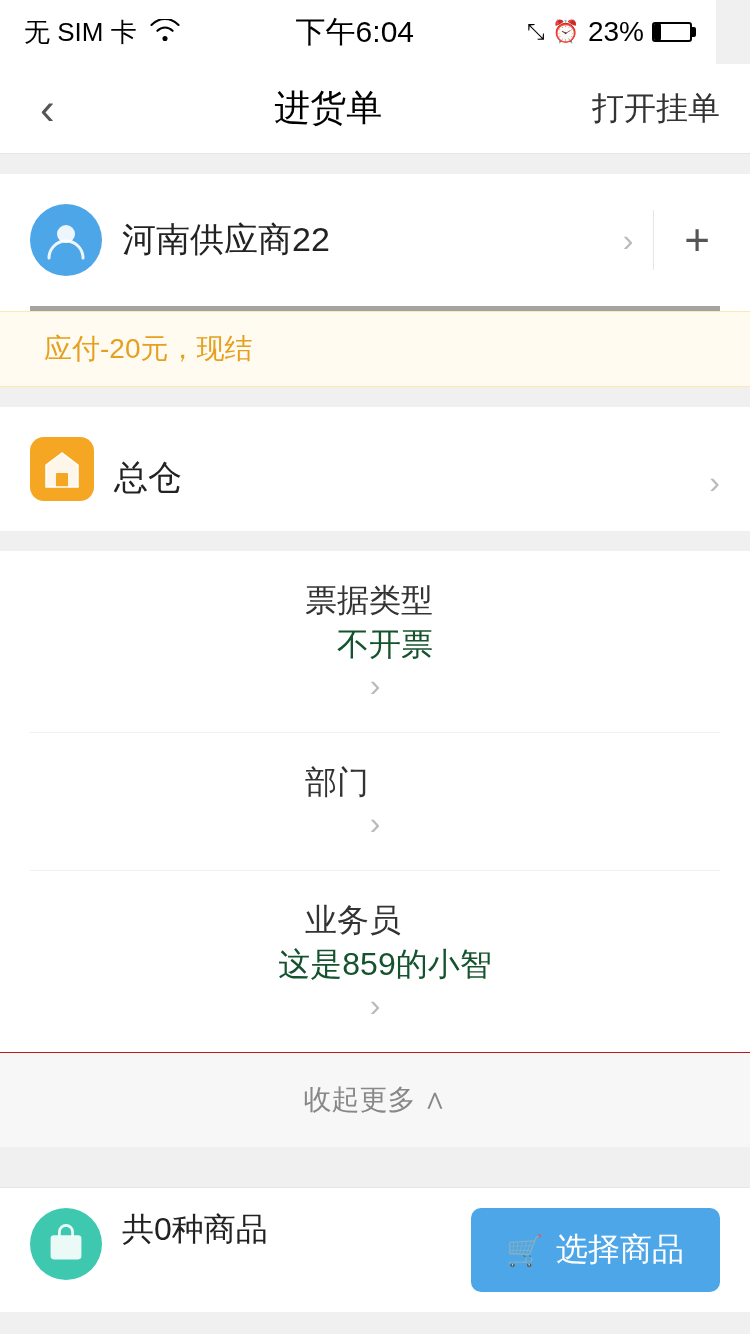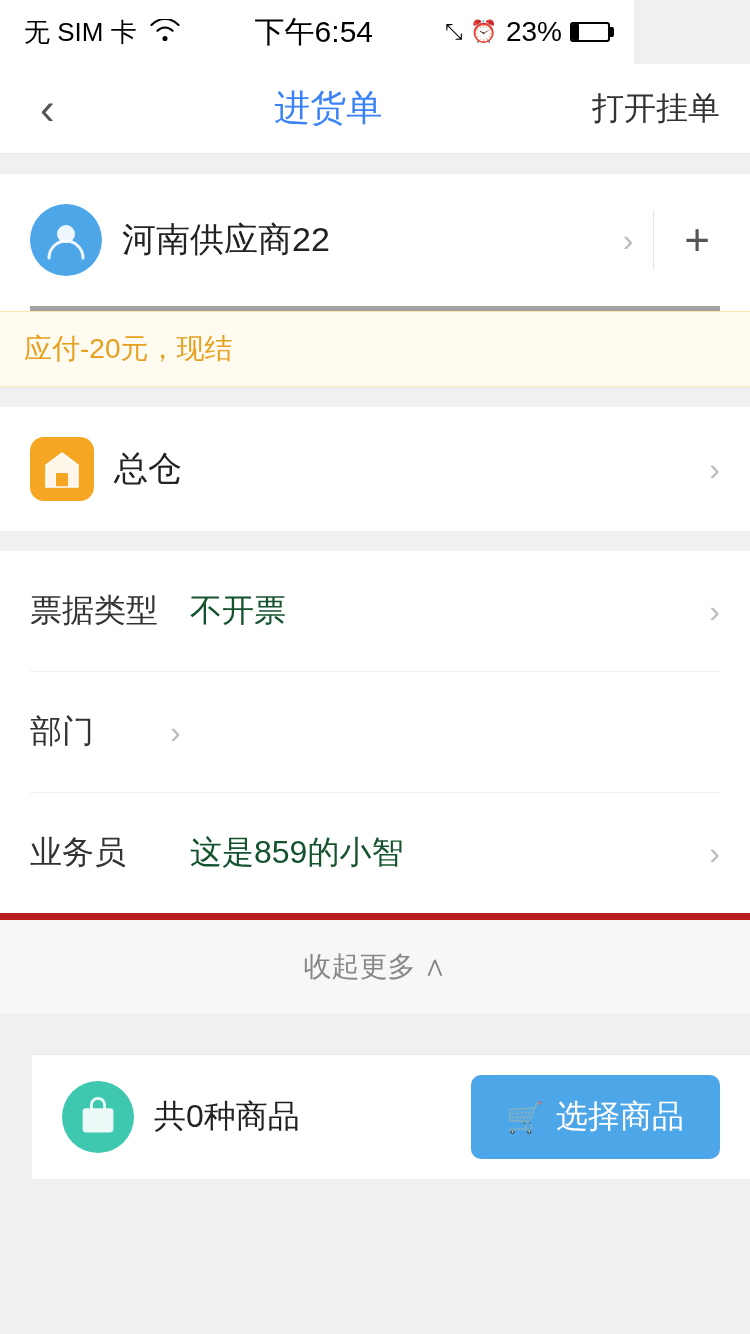--- a/index.html
+++ b/index.html
@@ -7,21 +7,21 @@
     body {
       width: 750px;
       min-height: 1334px;
       font-family: -apple-system, "PingFang SC", "Helvetica Neue", sans-serif;
       background: #f0f0f0;
       font-size: 30px;
     }
 
     
     .status-bar {
-      width: 634px;
+      width: 716px;
       height: 64px;
       background: #fff;
       display: flex;
       align-items: center;
       justify-content: space-between;
       padding: 0 24px;
       font-size: 26px;
       color: #000;
     }
     .status-left {
@@ -51,21 +51,21 @@
     }
     .nav-back {
       font-size: 36px;
       color: #333;
       cursor: pointer;
       padding: 10px;
     }
     .nav-title {
       font-size: 36px;
       font-weight: 500;
-      color: #3b82f6;
+      color: #000000;
     }
     .nav-action {
       font-size: 32px;
       color: #333;
       cursor: pointer;
     }
 
     
     .section-gap {
       height: 20px;
@@ -116,31 +116,31 @@
     .add-btn {
       font-size: 44px;
       color: #555;
       cursor: pointer;
       padding: 0 10px;
     }
 
     
     .notice-banner {
       background: #fffbf0;
-      padding: 18px 24px;
+      padding: 18px 44px;
       font-size: 28px;
       color: #e6a020;
       border-top: 1px solid #fde8b0;
       border-bottom: 1px solid #fde8b0;
     }
 
     
     .warehouse-row {
       display: flex;
-      align-items: center;
+      align-items: flex-end;
       padding: 30px 0;
       background: #fff;
     }
     .warehouse-icon-wrap {
       width: 64px;
       height: 64px;
       border-radius: 14px;
       background: #f5a623;
       display: flex;
       align-items: center;
@@ -152,23 +152,24 @@
     .warehouse-name {
       flex: 1;
       font-size: 34px;
       color: #222;
     }
 
     
     .form-row {
       display: flex;
       align-items: center;
-      padding: 38px 0;
+      padding: 28px 0;
       border-top: 1px solid #f0f0f0;
       background: #fff;
+      flex-direction: column;
     }
     .form-label {
       font-size: 32px;
       color: #333;
       width: 140px;
       flex-shrink: 0;
     }
     .form-value {
       flex: 1;
       font-size: 32px;
@@ -180,32 +181,30 @@
     }
 
     
     .collapse-row {
       background: #f7f7f7;
       text-align: center;
       padding: 28px 0;
       font-size: 28px;
       color: #888;
       cursor: pointer;
-      border-top: 7px solid #b91c1c;
+      border-top: 1px solid #b91c1c;
     }
 
     
     .bottom-bar {
       background: #fff;
       display: flex;
-      align-items: center;
       padding: 20px 30px;
       margin-top: 20px;
       border-top: 1px solid #e5e5e5;
-      margin-left: 32px;
     }
     .product-icon-wrap {
       width: 72px;
       height: 72px;
       border-radius: 50%;
       background: #3ec8b0;
       display: flex;
       align-items: center;
       justify-content: center;
       margin-right: 20px;
@@ -240,21 +239,21 @@
   <div class="status-left">
     <span>无 SIM 卡</span>
     <span>
       <svg viewBox="0 0 38 26" fill="none" xmlns="http://www.w3.org/2000/svg" width="36" height="22">
         <path d="M19 20a3 3 0 1 1 0 6 3 3 0 0 1 0-6z" fill="#000"></path>
         <path d="M10 14c2.5-2.5 5.9-4 9-4s6.5 1.5 9 4" stroke="#000" stroke-width="2.5" stroke-linecap="round" fill="none"></path>
         <path d="M3 7C7.5 2.5 13 0 19 0s11.5 2.5 16 7" stroke="#000" stroke-width="2.5" stroke-linecap="round" fill="none"></path>
       </svg>
     </span>
   </div>
-  <div class="status-center">下午6:54</div>
+  <div class="status-center">下午6:04</div>
   <div class="status-right">
     <span style="font-size:22px;">⤡</span>
     <span style="font-size:22px;">⏰</span>
     <span style="font-size:28px;">23%</span>
     <span style="display:inline-block;width:40px;height:20px;border:2px solid #000;border-radius:3px;position:relative;font-size:0;">
       <span style="display:block;width:20%;height:100%;background:#000;border-radius:1px;"></span>
       <span style="position:absolute;right:-6px;top:50%;transform:translateY(-50%);width:4px;height:10px;background:#000;border-radius:0 2px 2px 0;"></span>
     </span>
   </div>
 </div>

